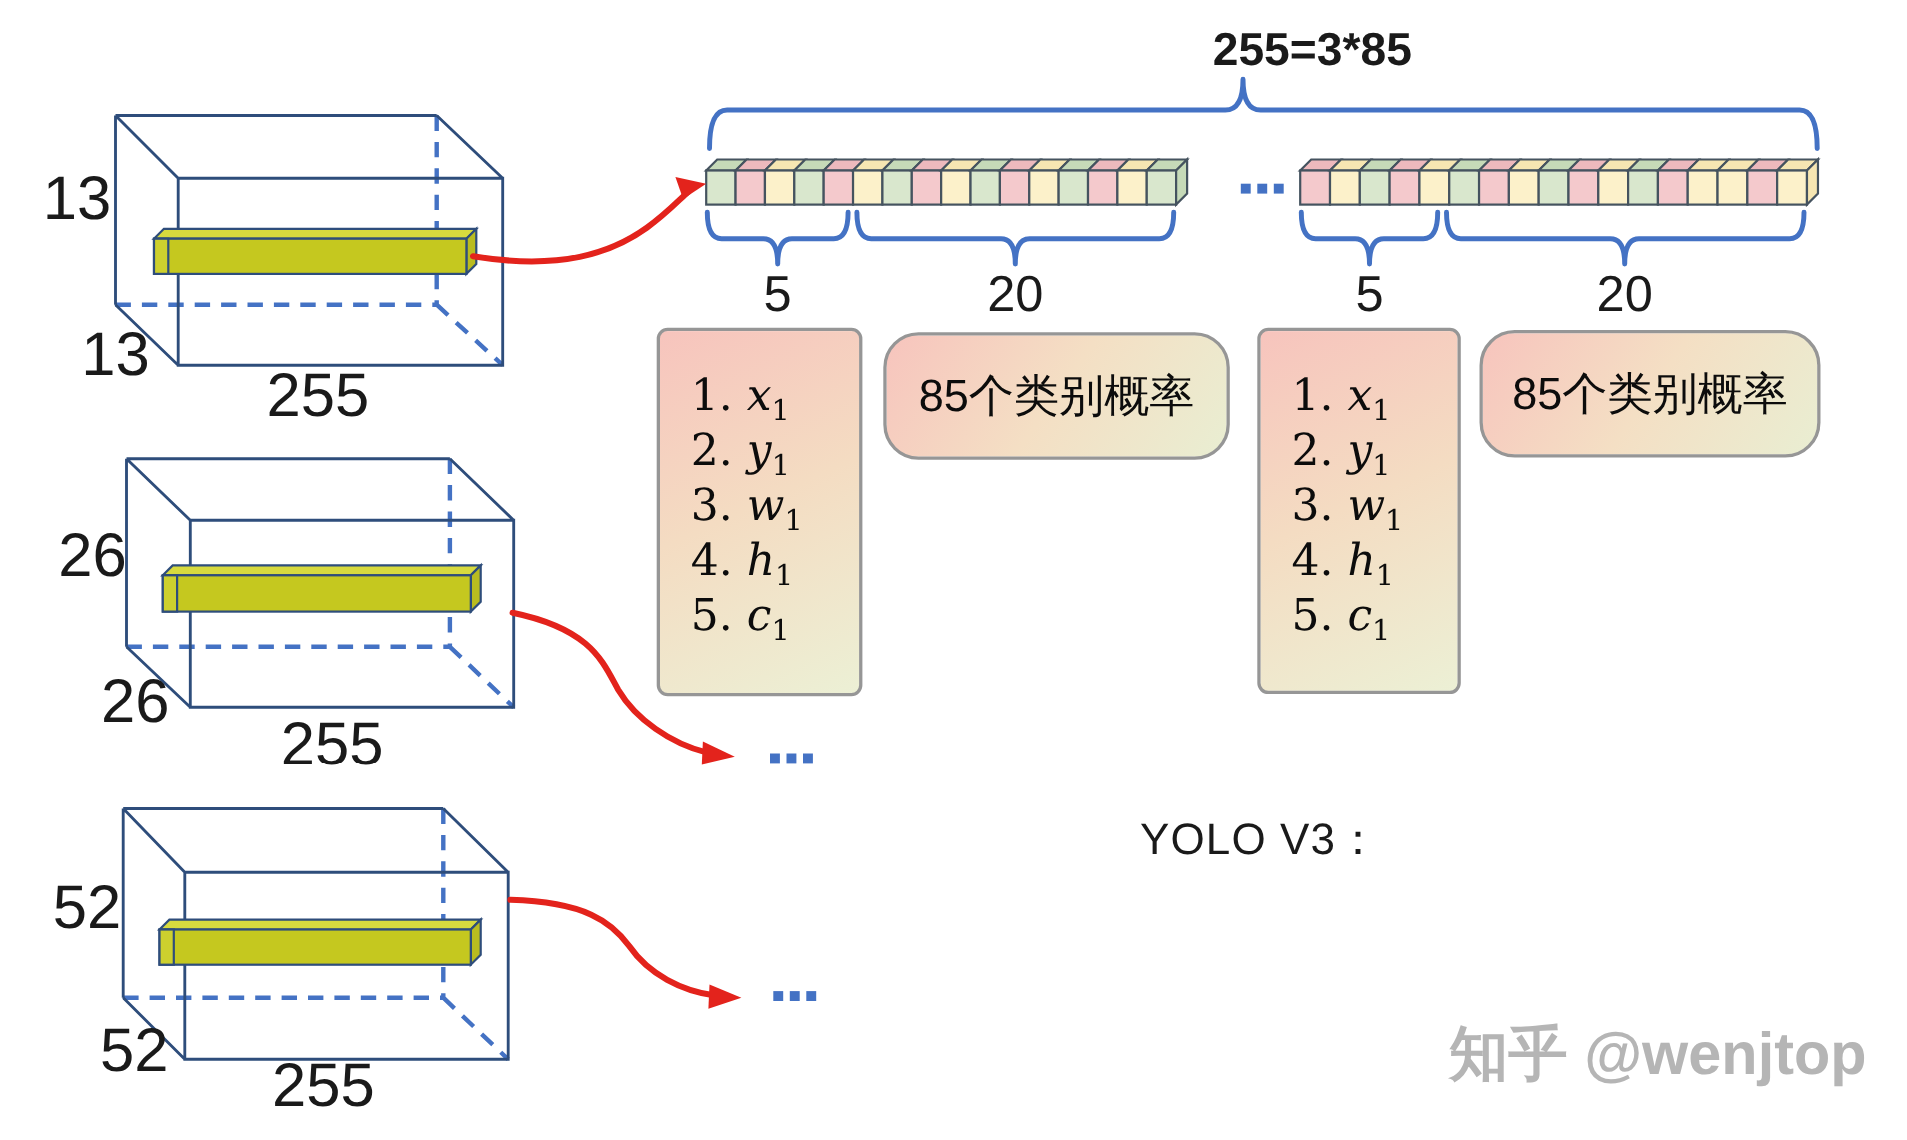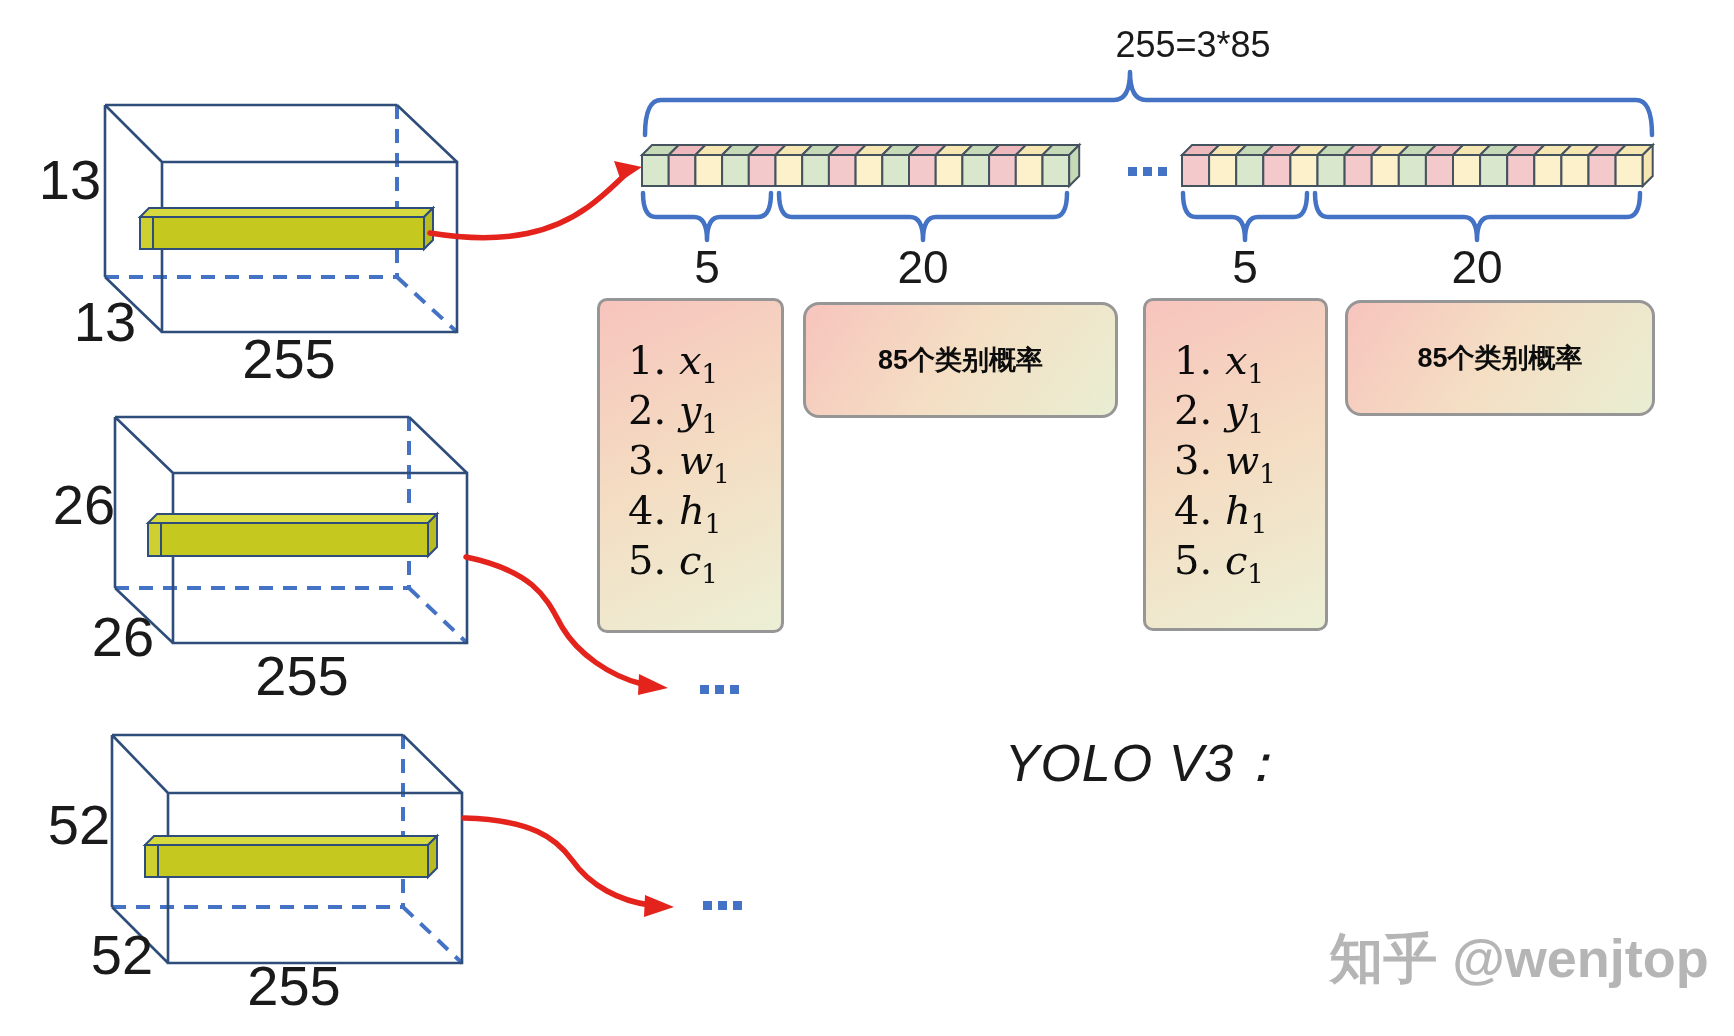--- a/index.html
+++ b/index.html
@@ -6,45 +6,44 @@
   .stage{
     position:relative;width:1734px;height:1036px;background:#fff;overflow:hidden;
     font-family:"Liberation Sans","DejaVu Sans",sans-serif;color:#111;
   }
   svg{position:absolute;left:0;top:0;}
   .lbl{
     position:absolute;transform:translate(-50%,-50%);
     font-size:56px;color:#1a1a1a;white-space:nowrap;line-height:1;
   }
   .lbl.group{font-size:46px;}
-  .lbl.formula{font-size:36px;}
-  .lbl.title{font-size:52px;letter-spacing:1px;font-style:italic;}
+  .lbl.formula{font-size:42px;font-weight:bold;}
+  .lbl.title{font-size:40px;letter-spacing:1px;}
   .lbl.watermark{
     color:#b5b5b5;font-size:54px;font-weight:bold;
     text-shadow:2px 2px 1px #ffffff;
-    margin-left:12px;
   }
   .pred-box{
     position:absolute;box-sizing:border-box;
     border:3.5px solid #969696;border-radius:10px;
     background:linear-gradient(155deg,#f7c4bd 0%,#f4dcc2 48%,#ecf0d5 100%);
     padding:34px 10px 0 28px;
   }
   .pred-item{
     font-family:"DejaVu Serif","Liberation Serif",serif;
     font-size:40px;line-height:50px;color:#0c0c0c;white-space:nowrap;
   }
   .pred-item .var{font-style:italic;}
   .pred-item sub{font-size:26px;line-height:0;}
   .prob-box{
     position:absolute;box-sizing:border-box;
-    border:3.5px solid #969696;border-radius:16px;
+    border:3.5px solid #969696;border-radius:32px;
     background:linear-gradient(125deg,#f7c4bd 0%,#f4dfc4 50%,#e9eed2 100%);
     display:flex;align-items:center;justify-content:center;
-    font-size:27px;font-weight:700;color:#0c0c0c;white-space:nowrap;
+    font-size:41px;font-weight:400;color:#0c0c0c;white-space:nowrap;
   }
 </style>
 </head>
 <body>
 
 <div class="stage">
 
   <svg width="1734" height="1036" viewBox="0 0 1734 1036">
 
     <g>

